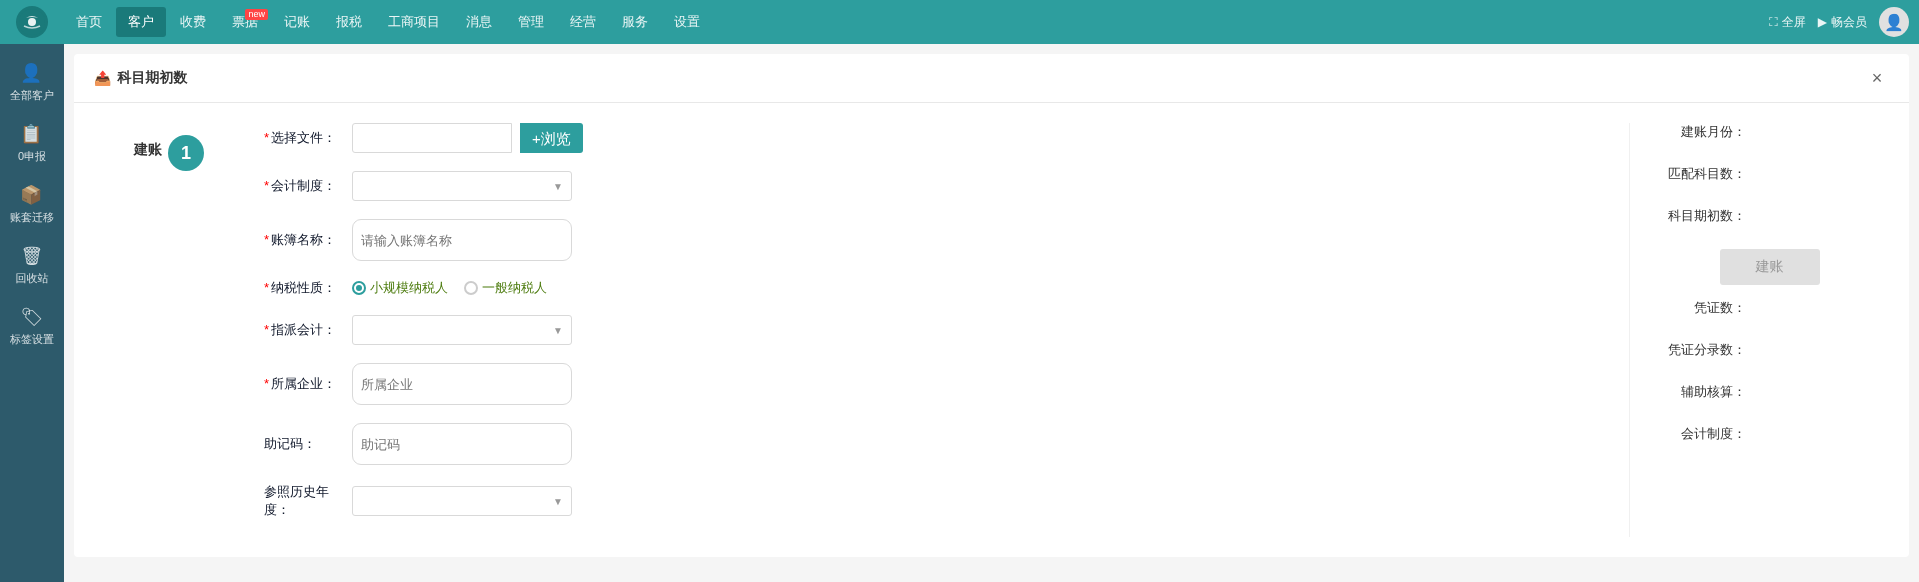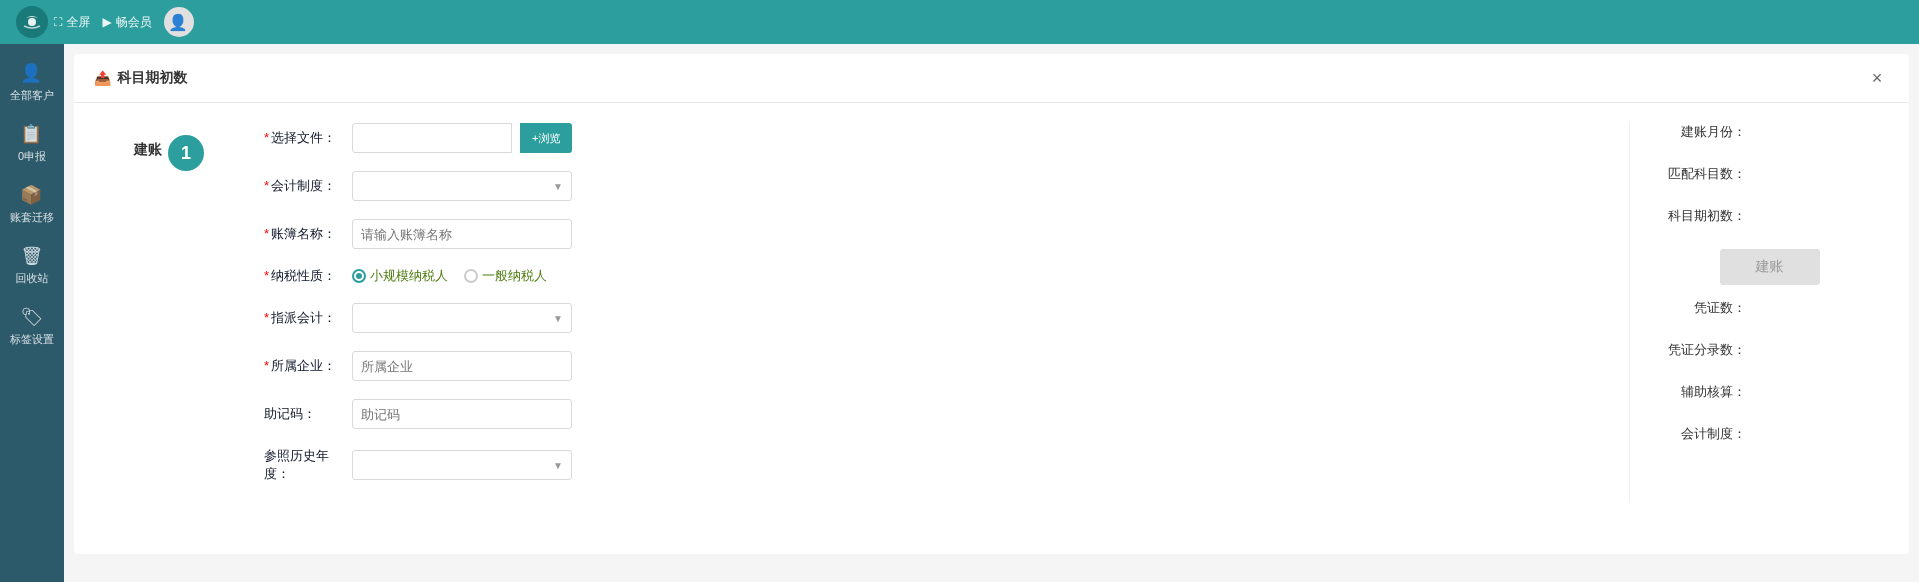--- a/index.html
+++ b/index.html
@@ -162,23 +162,23 @@
       font-size: 13px;
       flex-shrink: 0;
     }
     .form-label.required::before {
       content: '*';
       color: red;
       margin-right: 2px;
     }
     .form-control {
       width: 220px;
-      height: 30px;
+      height: 42px;
       border: 1px solid #d9d9d9;
-      border-radius: 3px;
+      border-radius: 9px;
       padding: 8px 8px;
       font-size: 13px;
       color: #999;
       outline: none;
     }
     .form-control-file {
       width: 160px;
       height: 30px;
       border: 1px solid #d9d9d9;
       border-radius: 3px 0 0 3px;
@@ -187,21 +187,21 @@
       outline: none;
     }
     .btn-browse {
       height: 30px;
       padding: 7px 12px;
       background: #2d9e9e;
       color: white;
       border: none;
       border-radius: 0 3px 3px 0;
       cursor: pointer;
-      font-size: 11px;
+      font-size: 15px;
     }
 
     .form-select-wrap {
       width: 220px;
       height: 30px;
       border: 1px solid #d9d9d9;
       border-radius: 3px;
       padding: 0 8px;
       font-size: 13px;
       background: white;
@@ -250,20 +250,37 @@
 <div class="top-nav">
   <div class="logo-area">
     <div class="logo-icon">
       <svg width="28" height="28" viewBox="0 0 28 28">
         <circle cx="14" cy="14" r="13" fill="#1a7a7a"></circle>
         <path d="M8 10 Q14 6 20 10 Q14 8 8 10Z" fill="white" opacity="0.8"></path>
         <circle cx="14" cy="14" r="4" fill="white" opacity="0.9"></circle>
         <path d="M6 18 Q14 22 22 18" stroke="white" stroke-width="1.5" fill="none" opacity="0.7"></path>
       </svg>
     </div>
+  </div>
+  <div class="nav-items">
+    <div class="nav-item">首页</div>
+    <div class="nav-item active">客户</div>
+    <div class="nav-item">收费</div>
+    <div class="nav-item" style="position:relative">
+      <span>票据</span>
+      <span class="nav-badge">new</span>
+    </div>
+    <div class="nav-item">记账</div>
+    <div class="nav-item">报税</div>
+    <div class="nav-item">工商项目</div>
+    <div class="nav-item">消息</div>
+    <div class="nav-item">管理</div>
+    <div class="nav-item">经营</div>
+    <div class="nav-item">服务</div>
+    <div class="nav-item">设置</div>
   </div>
   <div class="nav-right">
     <div class="nav-right-item">
       <span>⛶</span>
       <span>全屏</span>
     </div>
     <div class="nav-right-item">
       <span>▶</span>
       <span>畅会员</span>
     </div>

